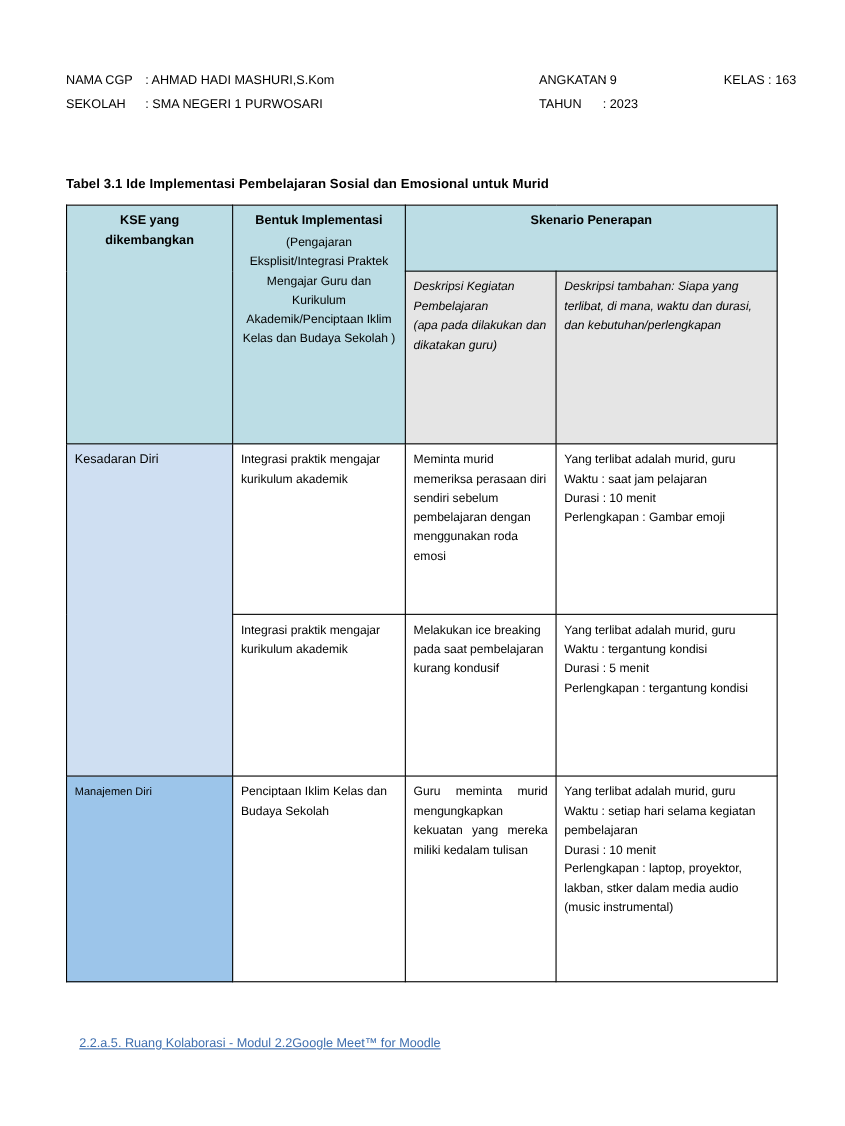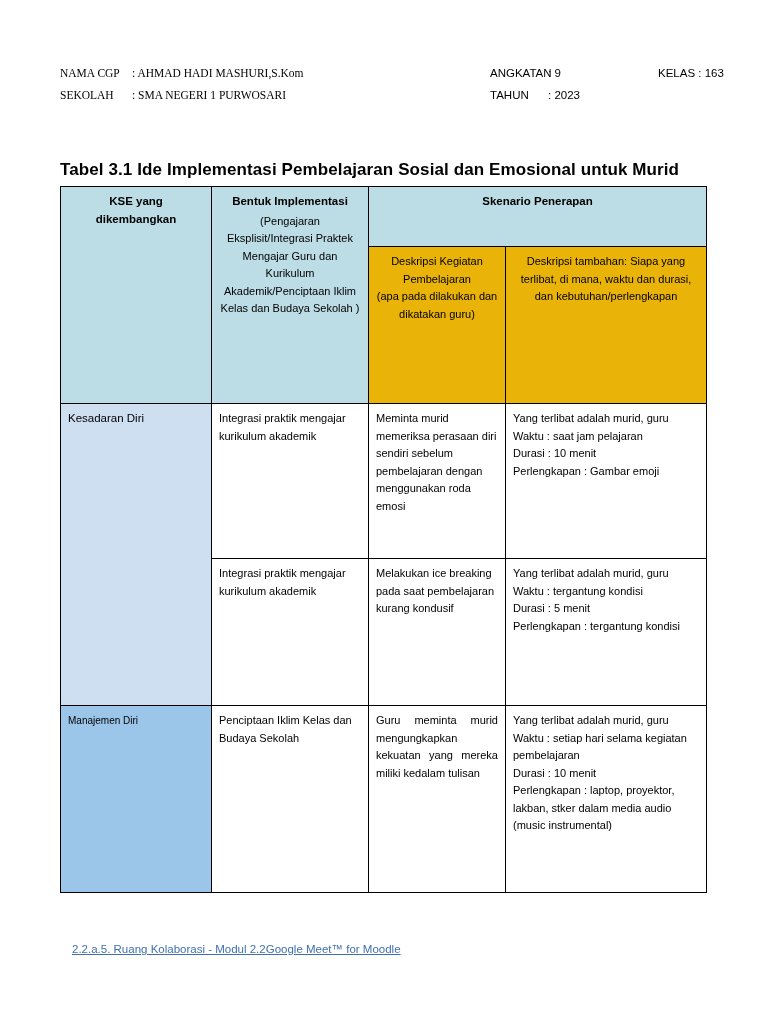--- a/index.html
+++ b/index.html
@@ -32,32 +32,32 @@
     font-size: 11.5px;
     line-height: 22px;
   }
   .id-row {
     display: flex;
     width: 100%;
     white-space: nowrap;
   }
   .id-label   { width: 72px; flex: 0 0 72px; }
   .id-value   { flex: 0 0 auto; }
-  .id-left    { width: 430px; flex: 0 0 430px; display: flex; font-family: Liberation Serif, serif; }
+  .id-left    { width: 430px; flex: 0 0 430px; display: flex; }
   .id-right   { display: flex; flex: 0 0 auto; align-items: flex-end; }
   .id-label2  { width: 58px; flex: 0 0 58px; }
   .id-value2  { width: 110px; flex: 0 0 110px; }
   .id-label3  { flex: 0 0 auto; }
 
   
   .table-caption {
     position: absolute;
     left: 60px;
     top: 160px;
-    font-size: 17px;
+    font-size: 12px;
     font-weight: bold;
     letter-spacing: 0.1px;
     white-space: nowrap;
   }
 
   
   .tbl-wrap {
     position: absolute;
     left: 60px;
     top: 186px;
@@ -87,23 +87,23 @@
     font-weight: bold;
     font-size: 11.5px;
     display: block;
   }
   .hdr-sub {
     display: block;
     font-weight: normal;
     margin-top: 2px;
   }
   .hdr-mid {
-    background: #eab308;
-    text-align: center;
-    vertical-align: top;
+    background: #e5e5e5;
+    vertical-align: top;
+    font-style: italic;
   }
   .cell-kse-1 {
     background: #cfdff2;
     font-weight: bold;
     font-size: 11.5px;
     vertical-align: top;
   }
   .cell-kse-2 {
     background: #9cc5ea;
     font-weight: bold;

